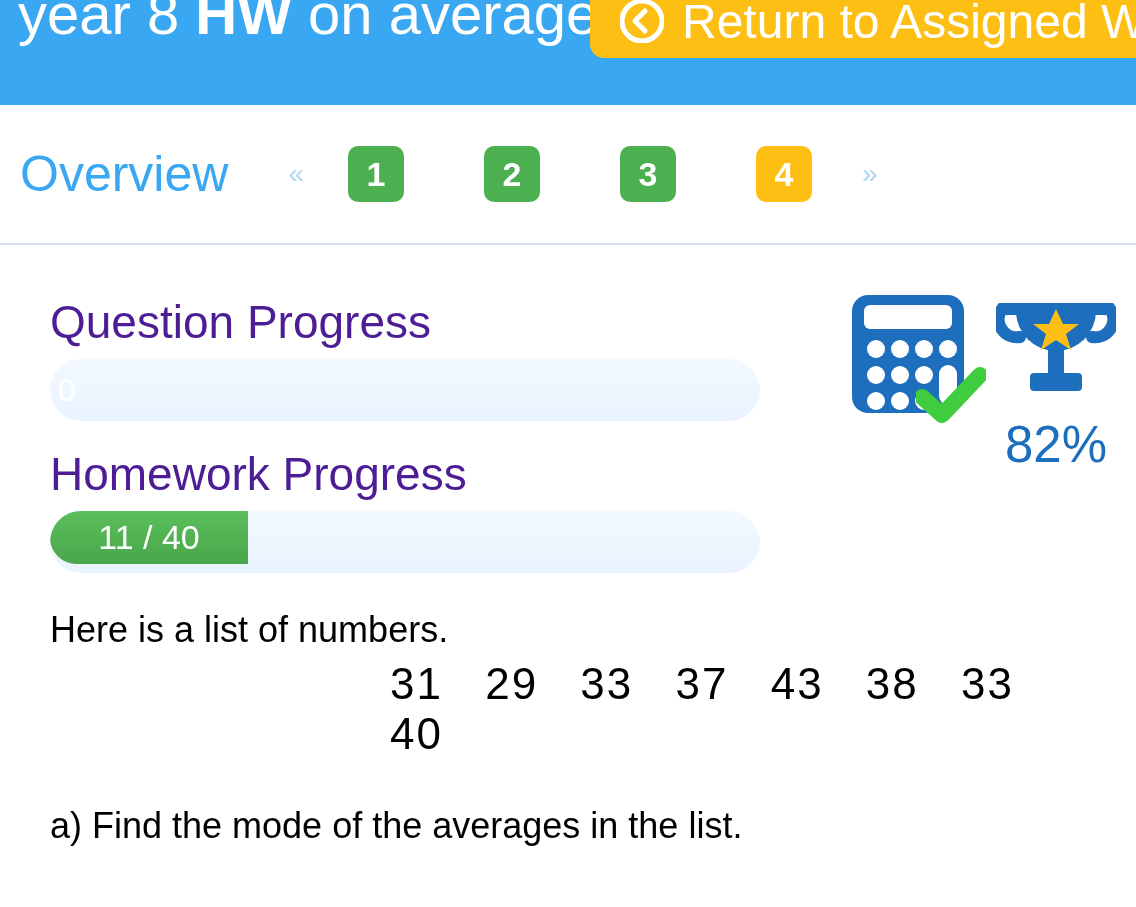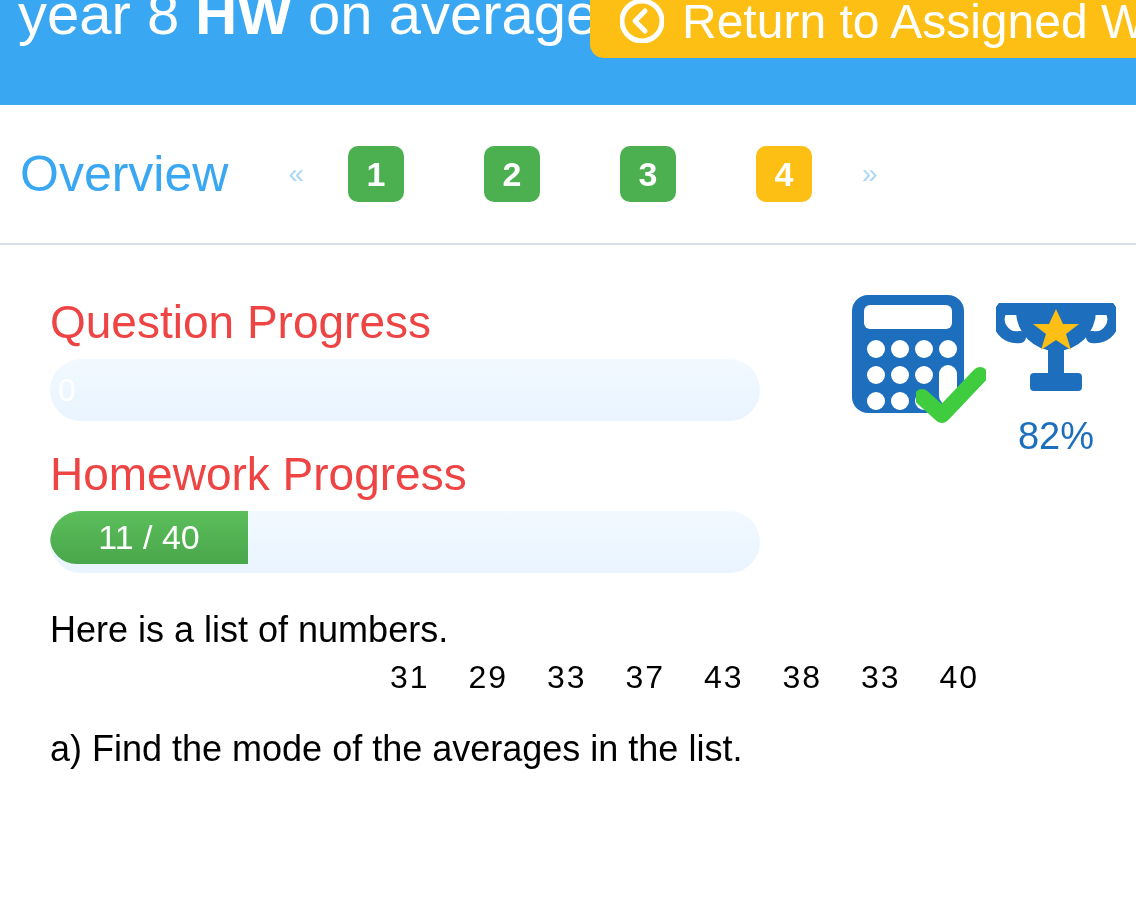--- a/index.html
+++ b/index.html
@@ -108,25 +108,25 @@
     right: 20px;
     top: 46px;
     display: flex;
     align-items: flex-start;
     gap: 28px;
   }
   .calc-wrap { position: relative; width: 120px; }
   .trophy-wrap { text-align: center; }
   .trophy-pct {
     color: #1d6fbd;
-    font-size: 38px;
+    font-size: 51px;
     margin-top: 12px;
   }
   .section-title {
-    color: #ef4444;
+    color: #4c1d95;
     font-size: 46px;
     margin-bottom: 10px;
   }
   .bar-outer {
     width: 710px;
     height: 62px;
     background: linear-gradient(#f2f9ff, #e9f4ff);
     border-radius: 32px;
     position: relative;
     overflow: hidden;
@@ -149,26 +149,26 @@
     font-size: 34px;
     display: flex;
     align-items: center;
     justify-content: center;
     border-top-left-radius: 32px;
     border-bottom-left-radius: 32px;
   }
   .gap { height: 26px; }
   .question-body { margin-top: 36px; font-size: 36px; color: #000; }
   .num-list {
-    font-size: 32px;
+    font-size: 44px;
     letter-spacing: 2px;
     word-spacing: 28px;
     padding-left: 340px;
     margin-top: 8px;
-    margin-bottom: 32px;
+    margin-bottom: 46px;
   }
   .qline { margin-bottom: 110px; }
 </style>
 </head>
 <body>
 
 <div class="header">
   <span class="header-title">
     <span>year 8 </span><span class="bold">HW</span><span> on averages</span>
   </span>

